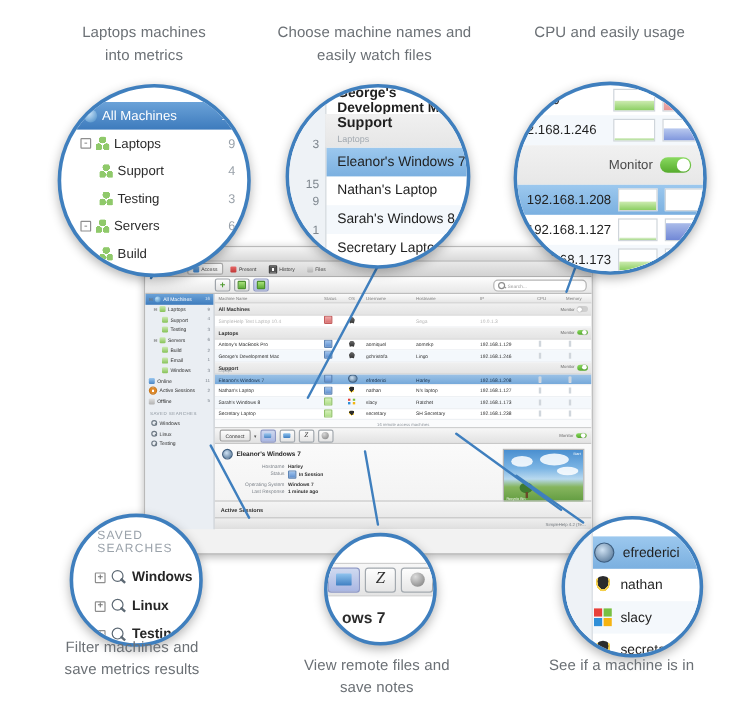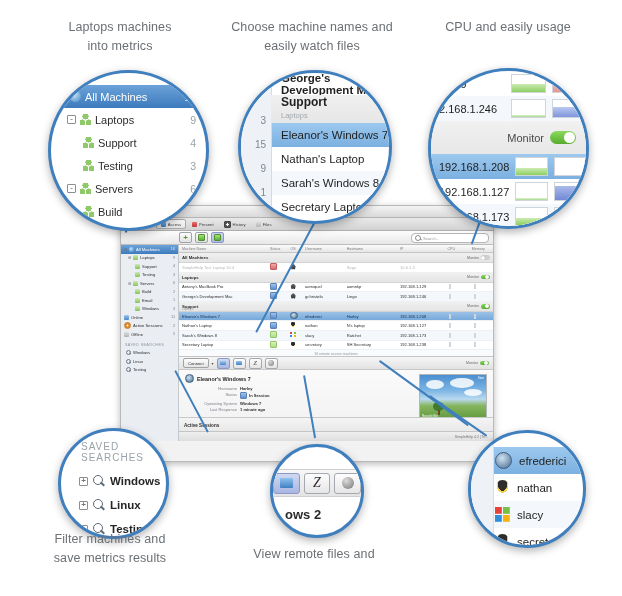--- a/index.html
+++ b/index.html
@@ -620,21 +620,21 @@
       <span class="big-ic big-grp"></span>
       <span>Email</span>
     </div>
   </div>
 </div>
 
 <div class="lens" style="left:238px;top:70px;width:148px;height:148px;">
   <div class="lens-names" style="position:relative;height:100%;">
     <div class="ln-side">
       <span class="ln-num" style="top:42px">3</span>
-      <span class="ln-num" style="top:66px">15</span>
+      <span class="ln-num" style="top:76px">15</span>
       <span class="ln-num" style="top:90px">9</span>
       <span class="ln-num" style="top:114px">1</span>
     </div>
     <div style="margin-left:30px;">
       <div class="ln-row" style="height:22px;color:#1f1f1f;font-weight:bold;">
         <span>George's Development M</span>
       </div>
       <div class="ln-grp">
         <span>Support</span>
         <span class="sub">Laptops</span>
@@ -735,21 +735,21 @@
       <span class="lt-btn act">
         <i style="width:13px;height:10px;background:linear-gradient(#8fc3ee,#3f7fc2);border-radius:1px;display:block;"></i>
       </span>
       <span class="lt-btn">
         <i style="font-family:'Liberation Serif',serif;font-style:italic;font-size:14px;color:#333;">Z</i>
       </span>
       <span class="lt-btn">
         <i style="width:12px;height:12px;border-radius:50%;background:radial-gradient(circle at 35% 30%,#dcdcdc,#767676);display:block;"></i>
       </span>
     </div>
-    <div class="belowtext">ows 2</div>
+    <div class="belowtext">ows 7</div>
   </div>
 </div>
 
 <div class="lens" style="left:468px;top:430px;width:112px;height:112px;">
   <div class="lens-users" style="position:relative;height:100%;padding-top:14px;">
     <div class="lu-left"></div>
     <div class="lu-row sel">
       <span class="lu-ic os-avatar" style="border-radius:50%;background:radial-gradient(circle at 40% 35%,#cfe2f3,#46698c);"></span>
       <span>efrederici</span>
     </div>
@@ -783,15 +783,17 @@
 </div>
 <div class="caption" style="left:408px;top:18px;width:200px;">
   <div>CPU and easily usage</div>
 </div>
 <div class="caption" style="left:10px;top:530px;width:200px;">
   <div>Filter machines and</div>
   <div>save metrics results</div>
 </div>
 <div class="caption" style="left:214px;top:545px;width:200px;">
   <div>View remote files and</div>
+  <div>save notes</div>
 </div>
 <div class="caption" style="left:418px;top:545px;width:200px;">
+  <div>See if a machine is in</div>
 </div>
 
 </body></html>

